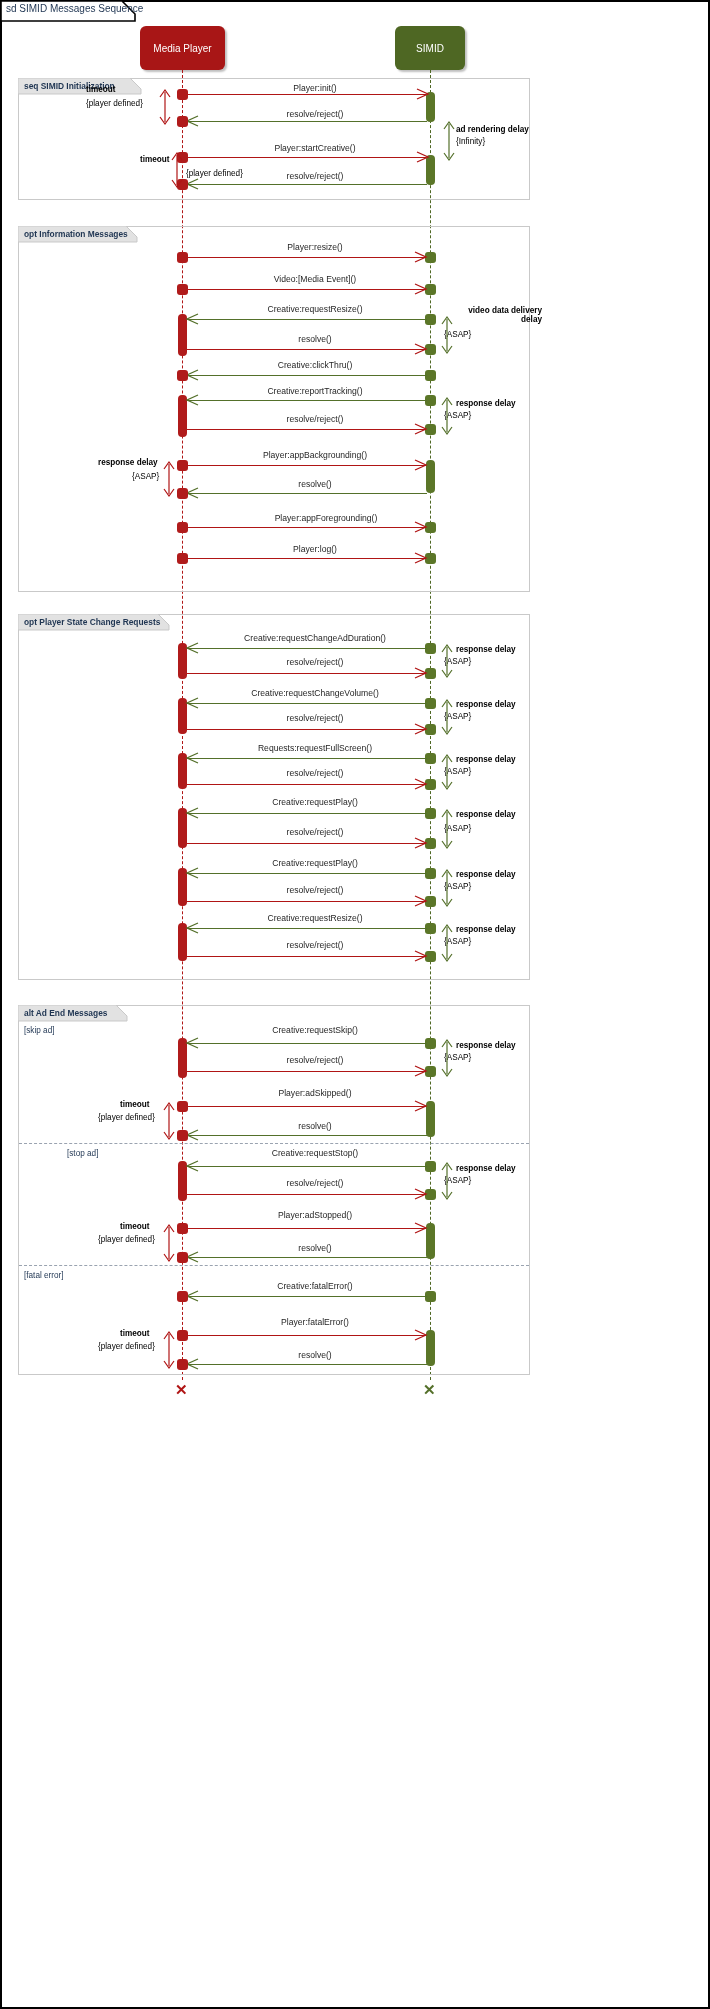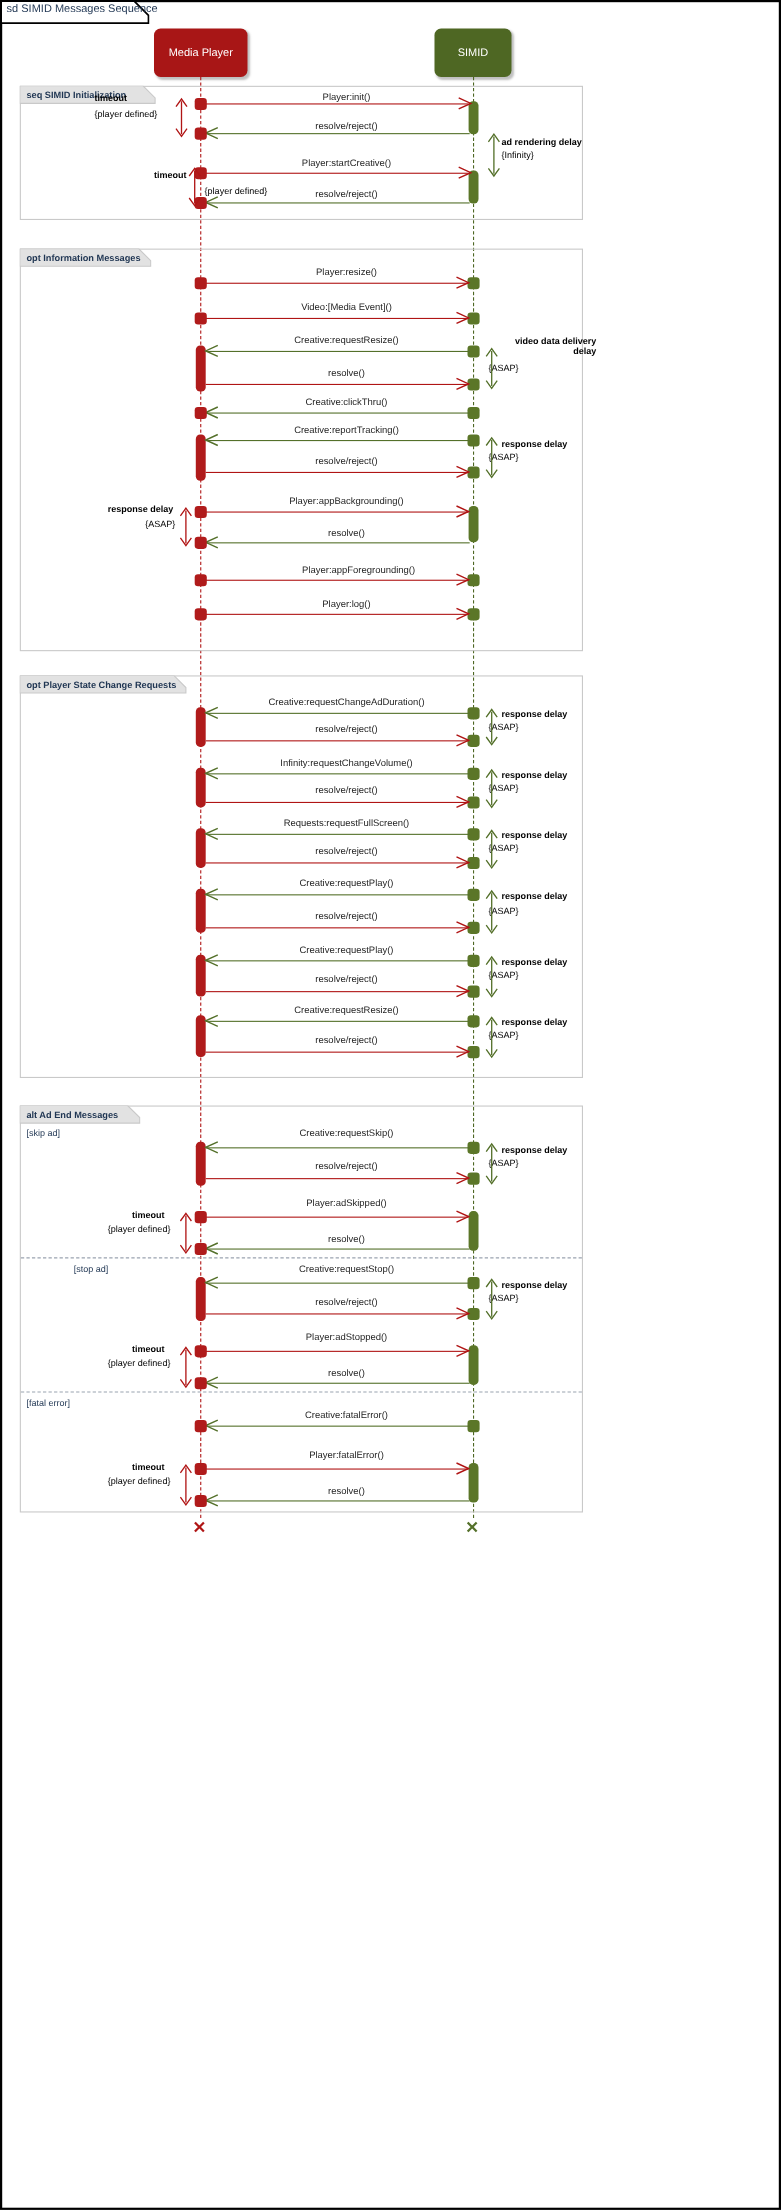--- a/index.html
+++ b/index.html
@@ -263,21 +263,21 @@
   <div class="durlabel" style="left:444px;top:657px;">{ASAP}</div>
   <svg style="position:absolute;left:438px;top:641px;" width="18" height="40">
     <line x1="9" y1="6" x2="9" y2="34" stroke="#54702a" stroke-width="1.2"></line>
     <path d="M4,11 L9,4 L14,11" fill="none" stroke="#54702a" stroke-width="1.2"></path>
     <path d="M4,29 L9,36 L14,29" fill="none" stroke="#54702a" stroke-width="1.2"></path>
   </svg>
 
   <div class="act red" style="left:178px;top:698px;width:9px;height:36px;"></div>
   <div class="dot green" style="left:425px;top:698px;width:11px;height:11px;"></div>
   <div class="dot green" style="left:425px;top:724px;width:11px;height:11px;"></div>
-  <div class="msglabel" style="left:200px;top:688px;width:230px;">Infinity:requestChangeVolume()</div>
+  <div class="msglabel" style="left:200px;top:688px;width:230px;">Creative:requestChangeVolume()</div>
   <div class="msg green" style="left:187px;top:703px;width:240px;"></div>
   <svg style="position:absolute;left:185px;top:697px;" width="14" height="12">
       <path d="M13,1 L2,6 L13,11" fill="none" stroke="#54702a" stroke-width="1.3"></path>
     </svg>
   <div class="msglabel" style="left:200px;top:713px;width:230px;">resolve/reject()</div>
   <div class="msg" style="left:187px;top:729px;width:239px;"></div>
   <svg style="position:absolute;left:414px;top:723px;" width="14" height="12">
       <path d="M1,1 L12,6 L1,11" fill="none" stroke="#b01515" stroke-width="1.3"></path>
     </svg>
   <div class="durlabel bold" style="left:456px;top:700px;">response delay</div>

